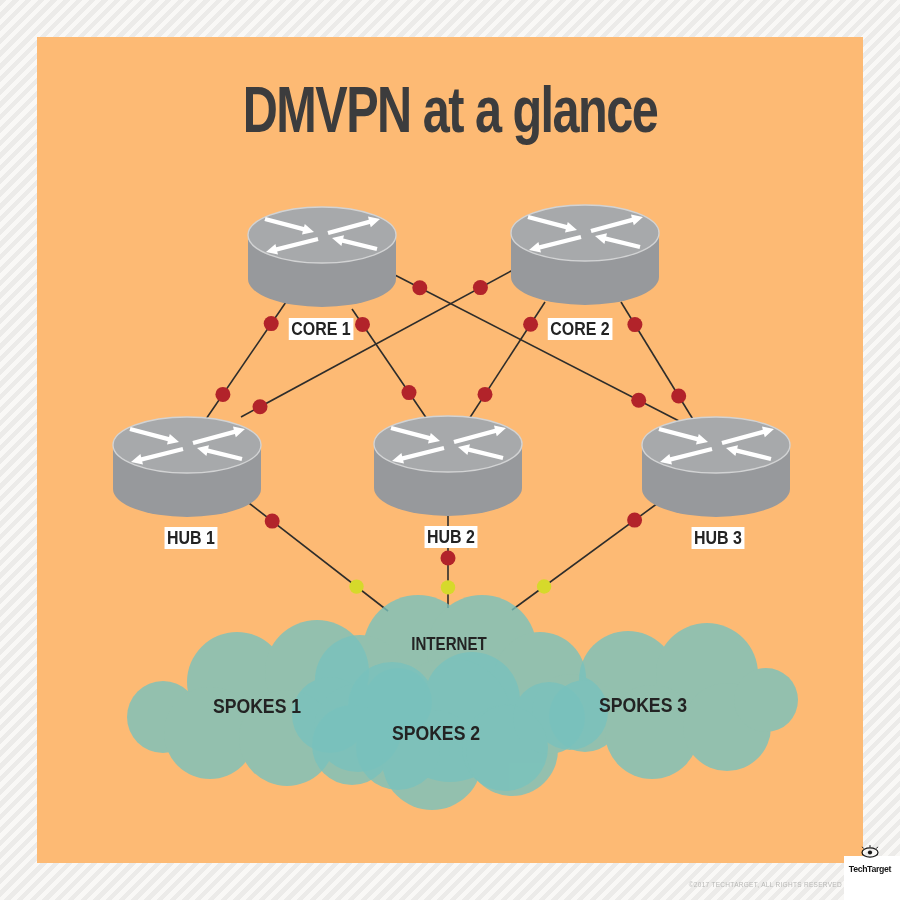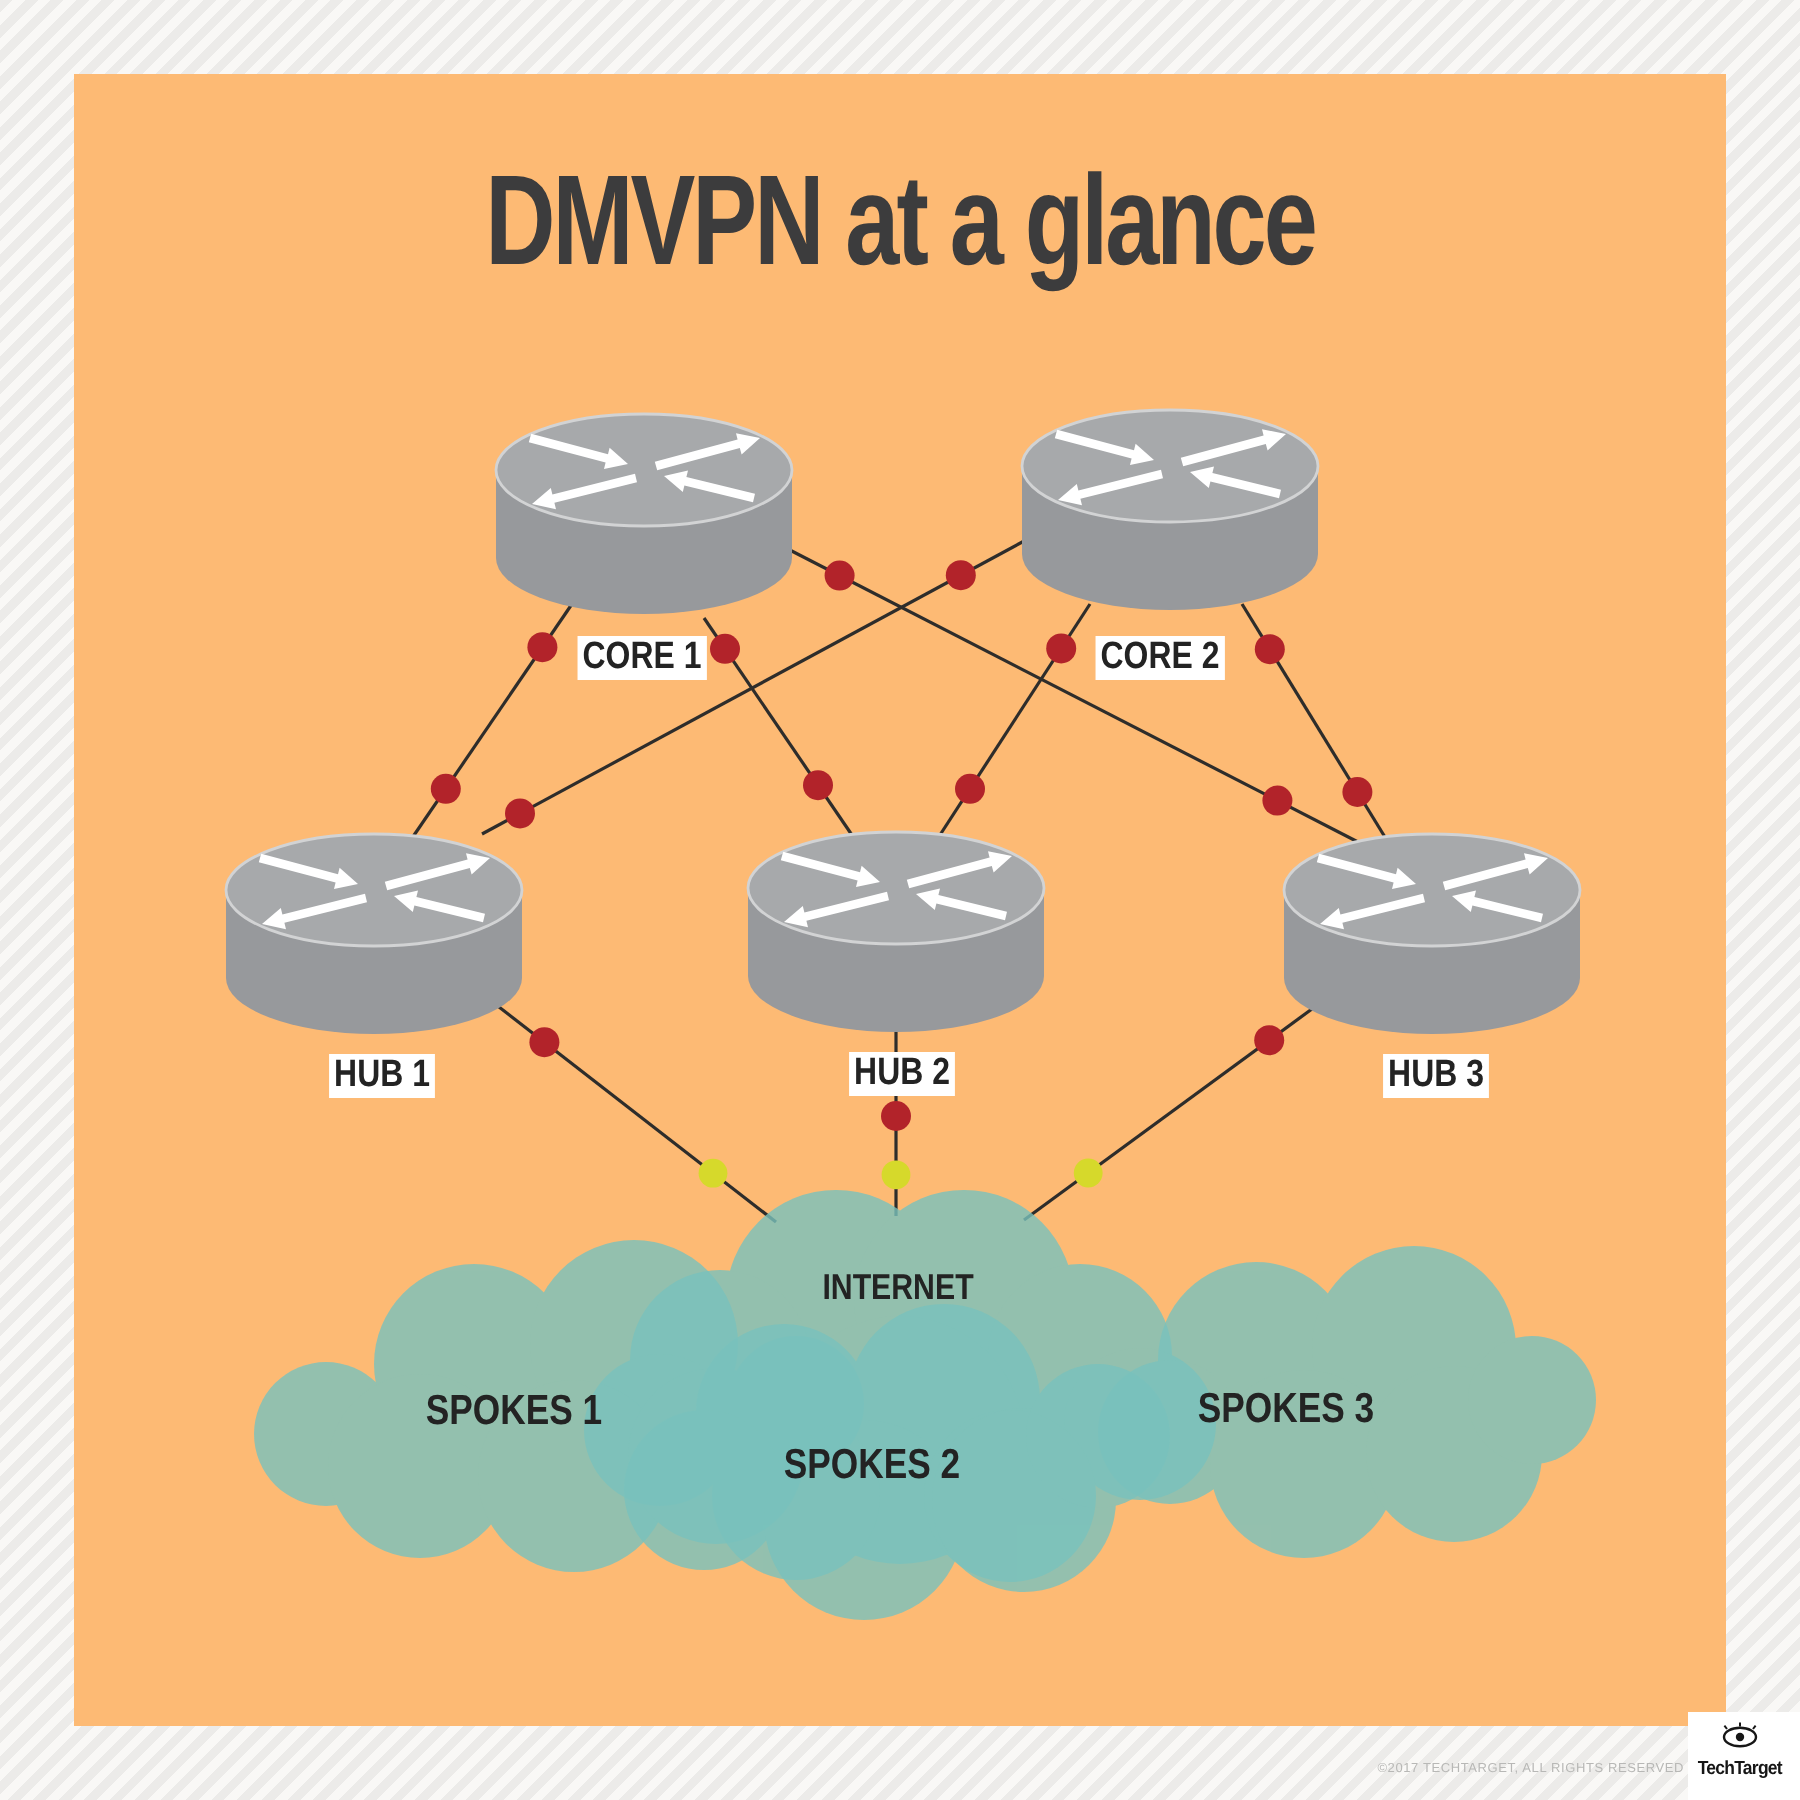--- a/index.html
+++ b/index.html
@@ -28,21 +28,21 @@
   .cloud-label{font-size:18px;background:transparent;}
   .cloud-label.big{font-size:21px;}
   .logo-patch{
     position:absolute;right:0;bottom:0;width:56px;height:44px;background:#ffffff;
   }
   .copyright{
     position:absolute;right:58px;bottom:12px;
     font-size:6.5px;color:#b8b8b6;letter-spacing:0.3px;white-space:nowrap;
   }
   .brand{
-    position:absolute;right:6px;bottom:8px;width:48px;text-align:center;
+    position:absolute;right:6px;bottom:24px;width:48px;text-align:center;
   }
   .brand .eye{display:block;margin:0 auto 0;}
   .brand .brand-text{
     font-size:9.5px;font-weight:bold;color:#161616;letter-spacing:-0.4px;
     transform:scaleX(0.92);display:inline-block;
   }
 </style>
 </head>
 <body>
 

